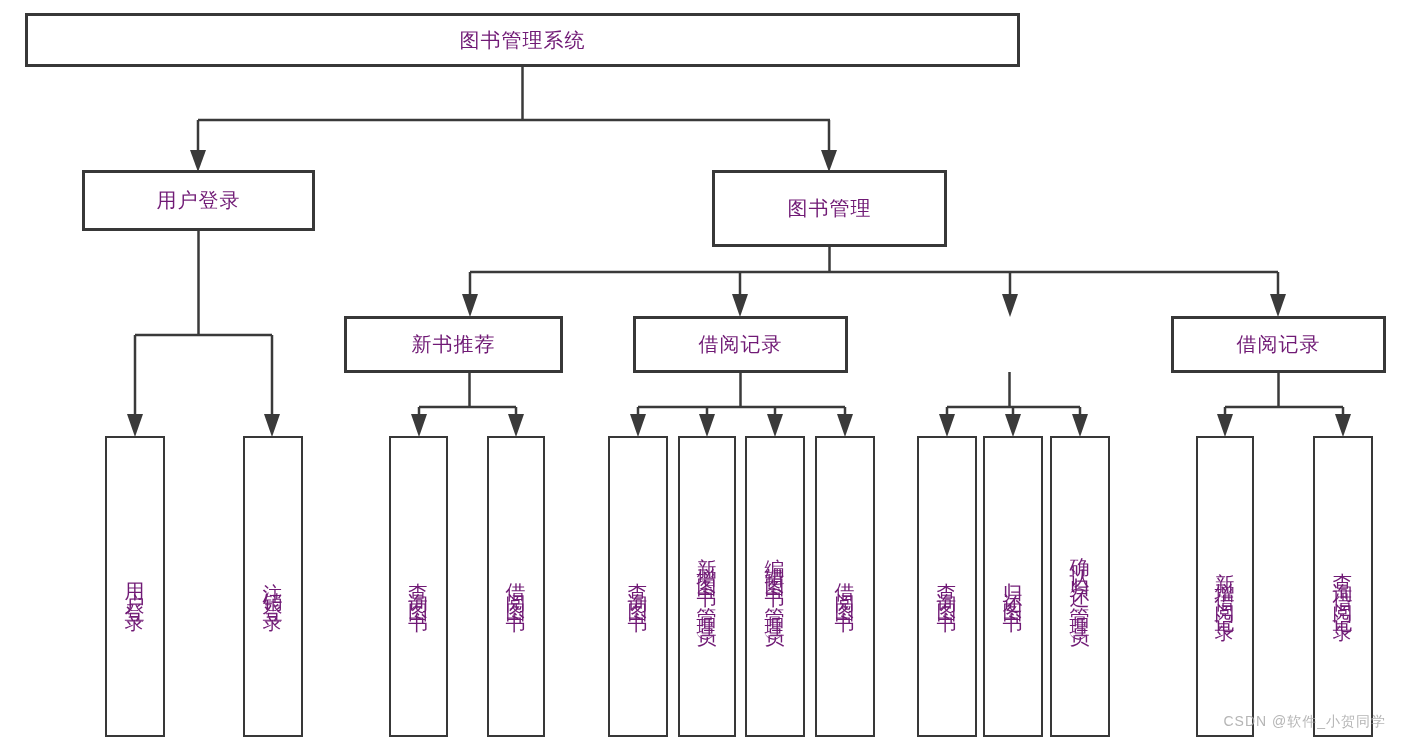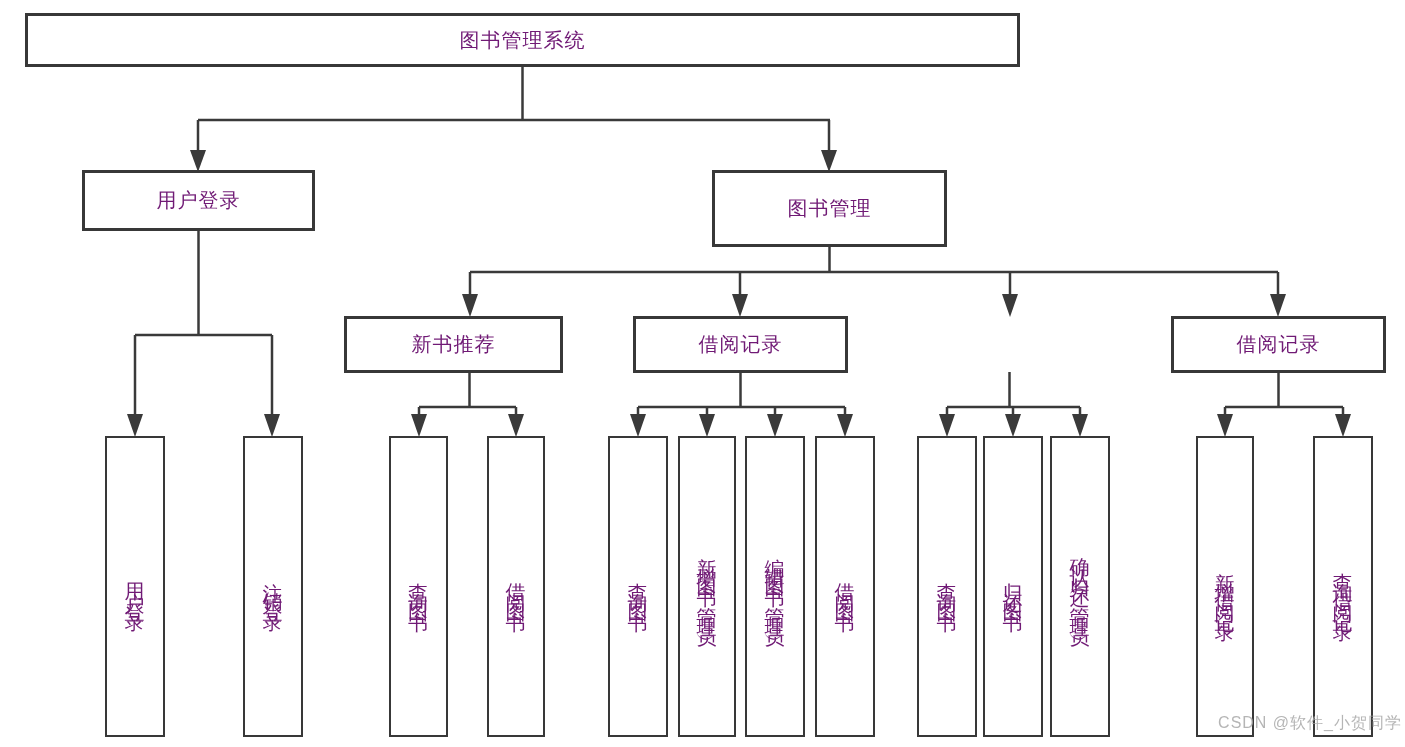--- a/index.html
+++ b/index.html
@@ -38,22 +38,22 @@
   .vbox {
     border-width: 2.5px;
     writing-mode: vertical-rl;
     text-orientation: mixed;
     letter-spacing: 10px;
     line-height: 1;
   }
   .watermark {
     position: absolute;
     top: 713px;
-    right: 3px;
-    font-size: 16px;
+    right: 19px;
+    font-size: 14px;
     color: rgba(168,168,168,0.85);
     letter-spacing: 1px;
     z-index: 5;
     white-space: nowrap;
     text-align: right;
   }
 </style>
 </head>
 <body>
 

